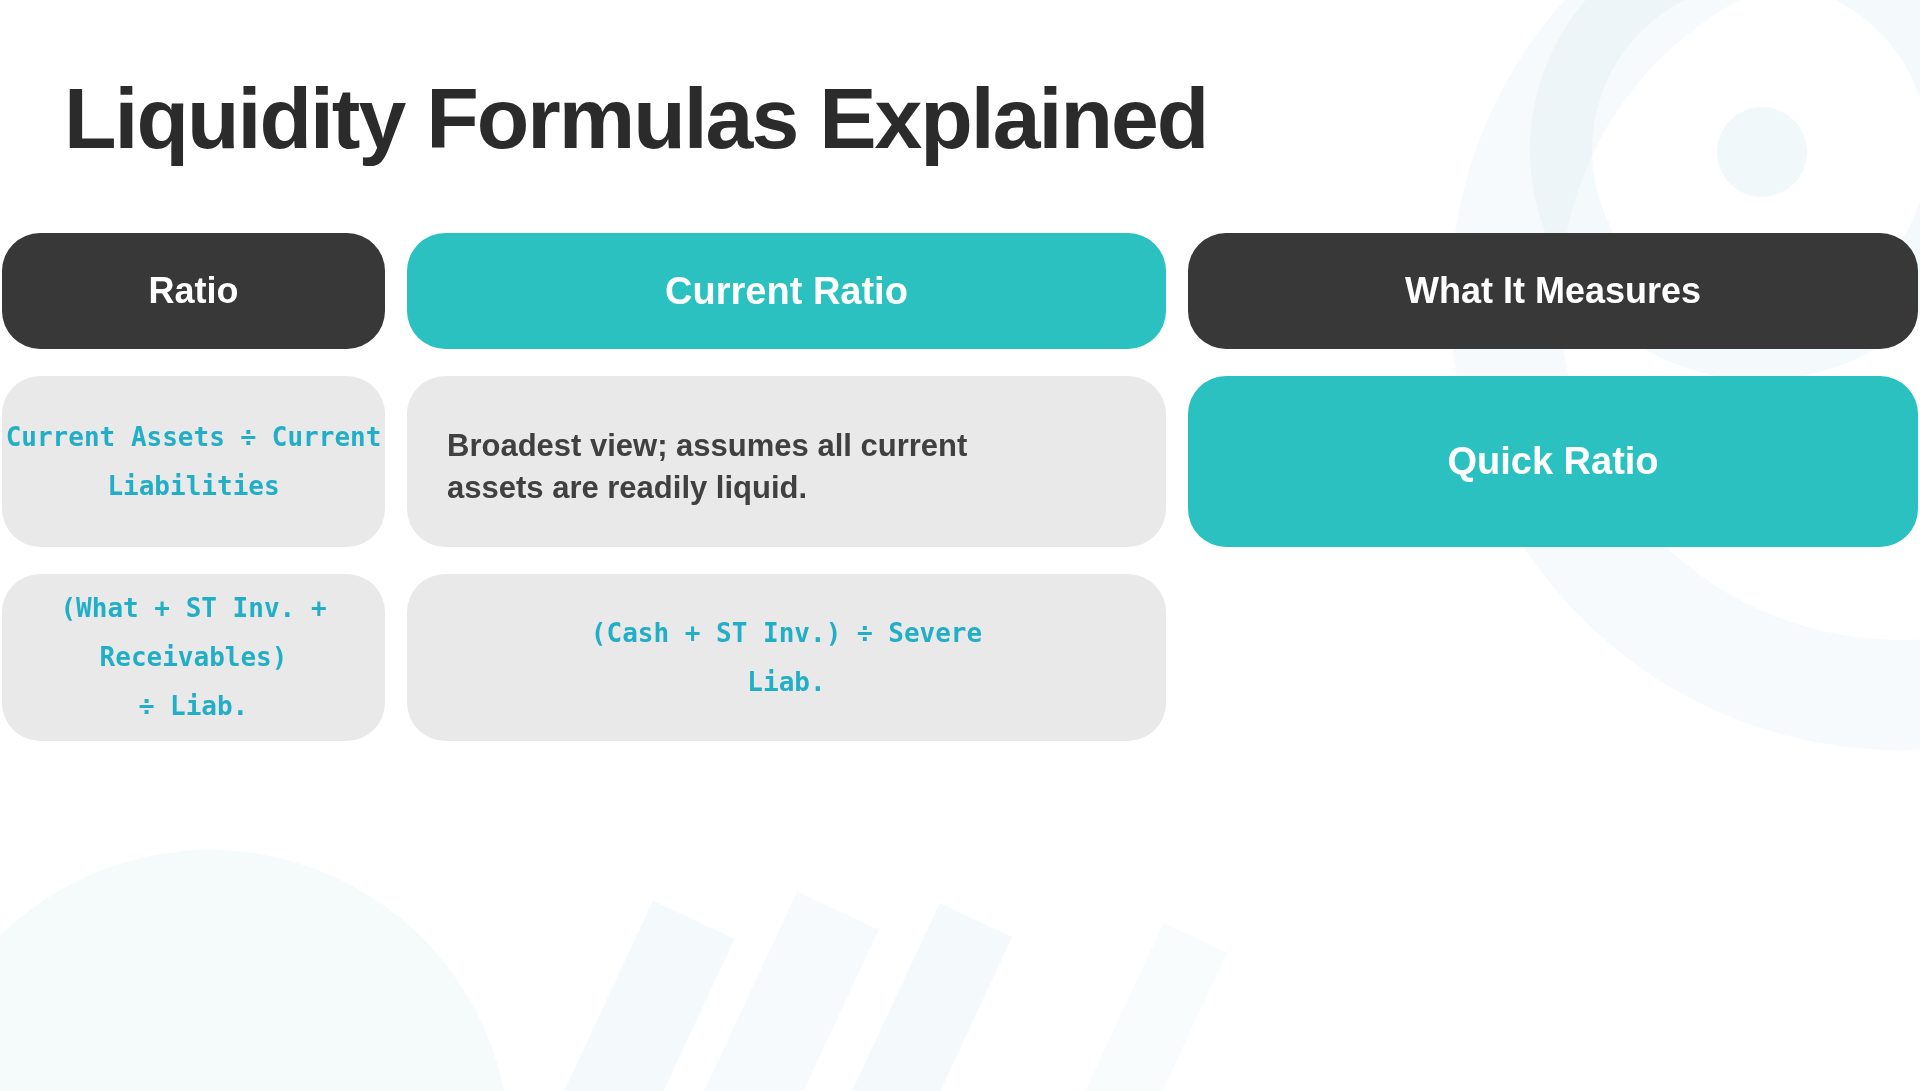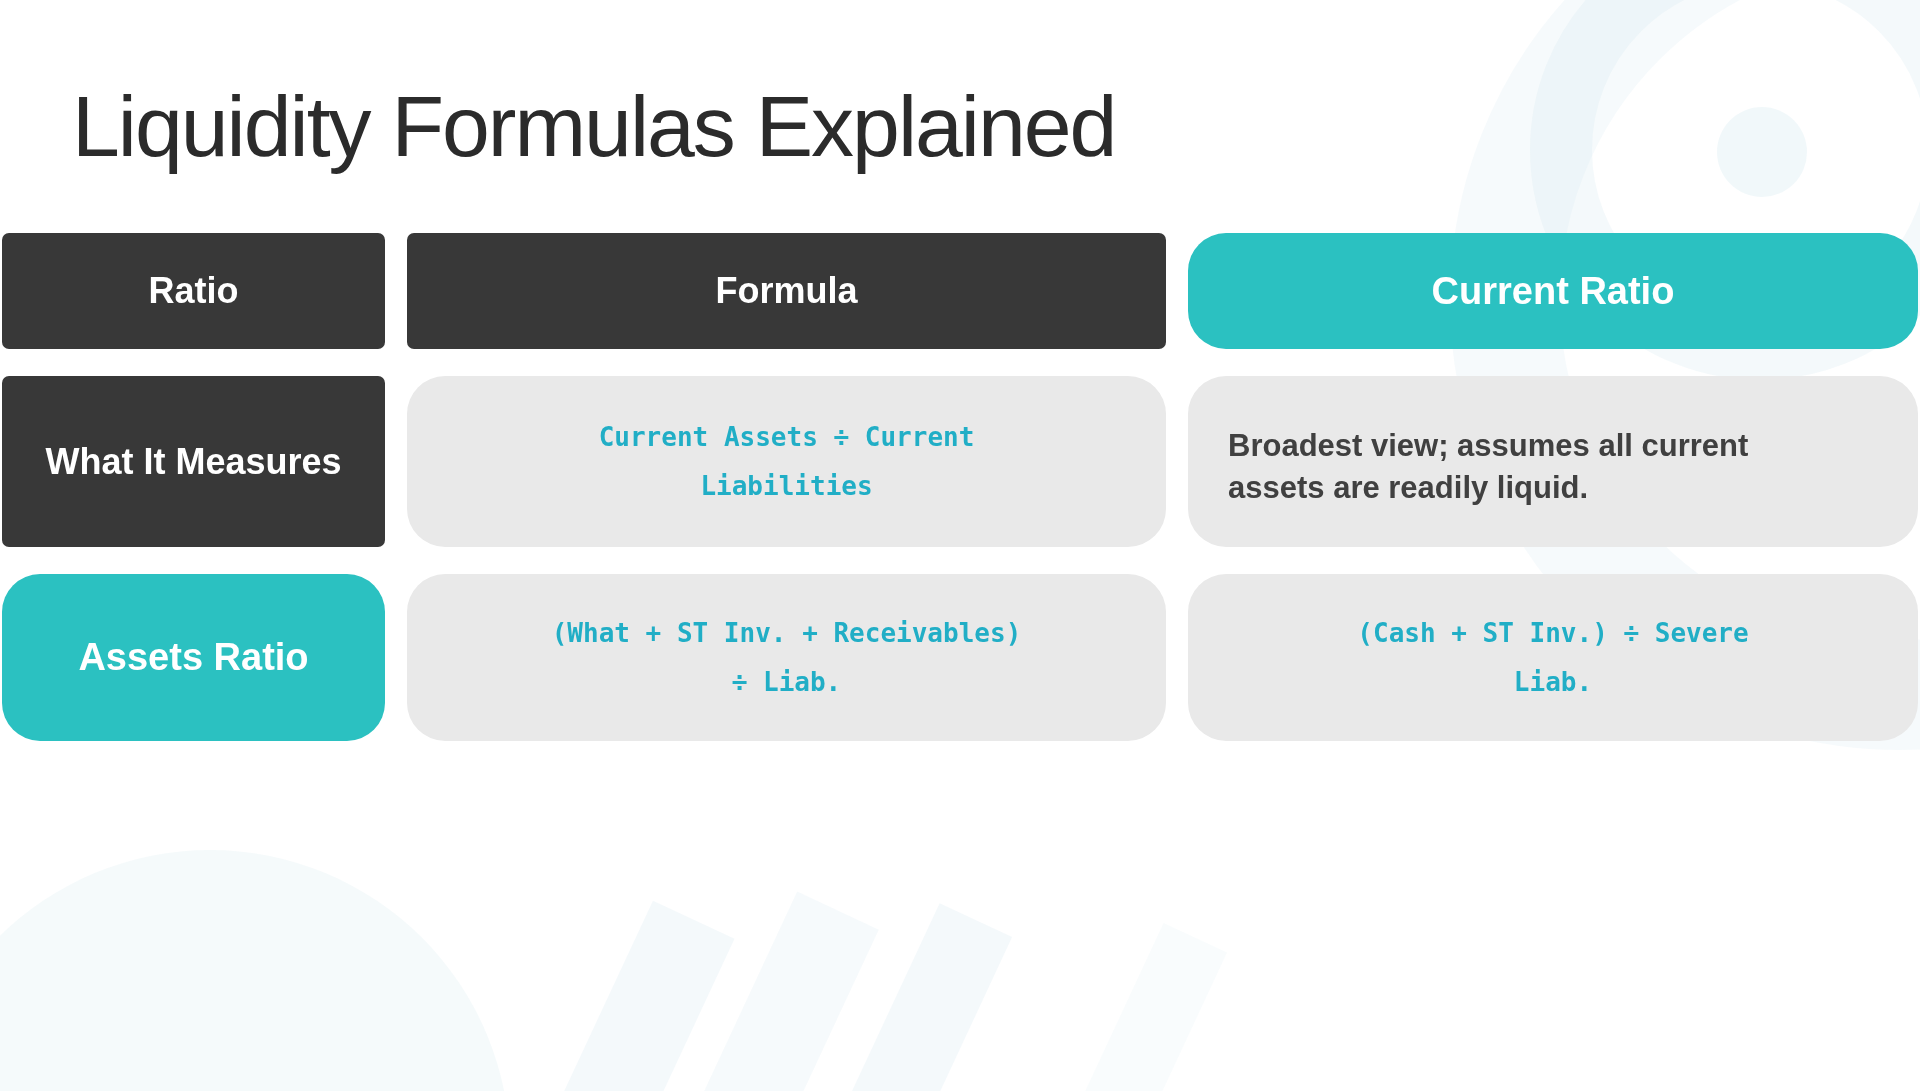--- a/index.html
+++ b/index.html
@@ -29,40 +29,40 @@
   .dot-b{left:1717px;top:107px;width:90px;height:90px;border-radius:50%;
          background:rgba(213,232,240,0.32);}
   .blob-bl{left:-90px;top:850px;width:600px;height:600px;border-radius:50%;
            background:rgba(216,234,241,0.26);}
   .streak-1{left:560px;top:900px;width:90px;height:420px;background:rgba(219,236,243,0.30);transform:rotate(25deg);}
   .streak-2{left:700px;top:890px;width:90px;height:440px;background:rgba(219,236,243,0.26);transform:rotate(25deg);}
   .streak-3{left:845px;top:900px;width:80px;height:430px;background:rgba(219,236,243,0.30);transform:rotate(25deg);}
   .streak-4{left:1080px;top:920px;width:70px;height:380px;background:rgba(222,238,244,0.18);transform:rotate(25deg);}
   
   .title{
-    position:absolute;left:64px;top:70px;margin:8px;
-    font-size:86px;line-height:1.12;font-weight:400;
+    position:absolute;left:64px;top:70px;margin:0;
+    font-size:86px;line-height:1.12;font-weight:700;
     letter-spacing:-2px;color:var(--title-text);
   }
   
   .grid{
     position:absolute;left:2px;top:233px;
     display:grid;
     grid-template-columns:383px 759px 730px;
     grid-template-rows:116px 171px 167px 225px;
     column-gap:22px;row-gap:27px;
   }
   .pill{
     border-radius:38px;
     display:flex;align-items:center;justify-content:center;
     box-sizing:border-box;
   }
   .hcell{
     background:var(--header-bg);color:var(--header-text);
-    font-size:36px;font-weight:700;border-radius:7px;
+    font-size:36px;font-weight:700;
   }
   .rcell{
     background:var(--ratio-bg);color:var(--ratio-text);
     font-size:38px;font-weight:700;
   }
   .fcell{
     background:var(--cell-bg);color:var(--formula-text);
     font-family:"DejaVu Sans Mono", monospace;
     font-size:26px;font-weight:700;line-height:49px;
     white-space:pre-line;text-align:center;
@@ -87,30 +87,29 @@
   <div class="decor streak-1"></div>
   <div class="decor streak-2"></div>
   <div class="decor streak-3"></div>
   <div class="decor streak-4"></div>
 
   <h1 class="title">Liquidity Formulas Explained</h1>
 
   <div class="grid">
 
     <div class="pill hcell">Ratio</div>
-    <div class="pill hcell">Formula</div>
     <div class="pill rcell">Current Ratio</div>
 
     <div class="pill hcell">What It Measures</div>
     <div class="pill fcell">Current Assets ÷ Current
 Liabilities</div>
     <div class="pill mcell">Broadest view; assumes all current
 assets are readily liquid.</div>
 
-    <div class="pill rcell">Assets Ratio</div>
+    <div class="pill rcell">Quick Ratio</div>
     <div class="pill fcell">(What + ST Inv. + Receivables)
 ÷ Liab.</div>
 
     <div class="pill fcell">(Cash + ST Inv.) ÷ Severe
 Liab.</div>
 
   </div>
 </div>
 
 </body></html>

